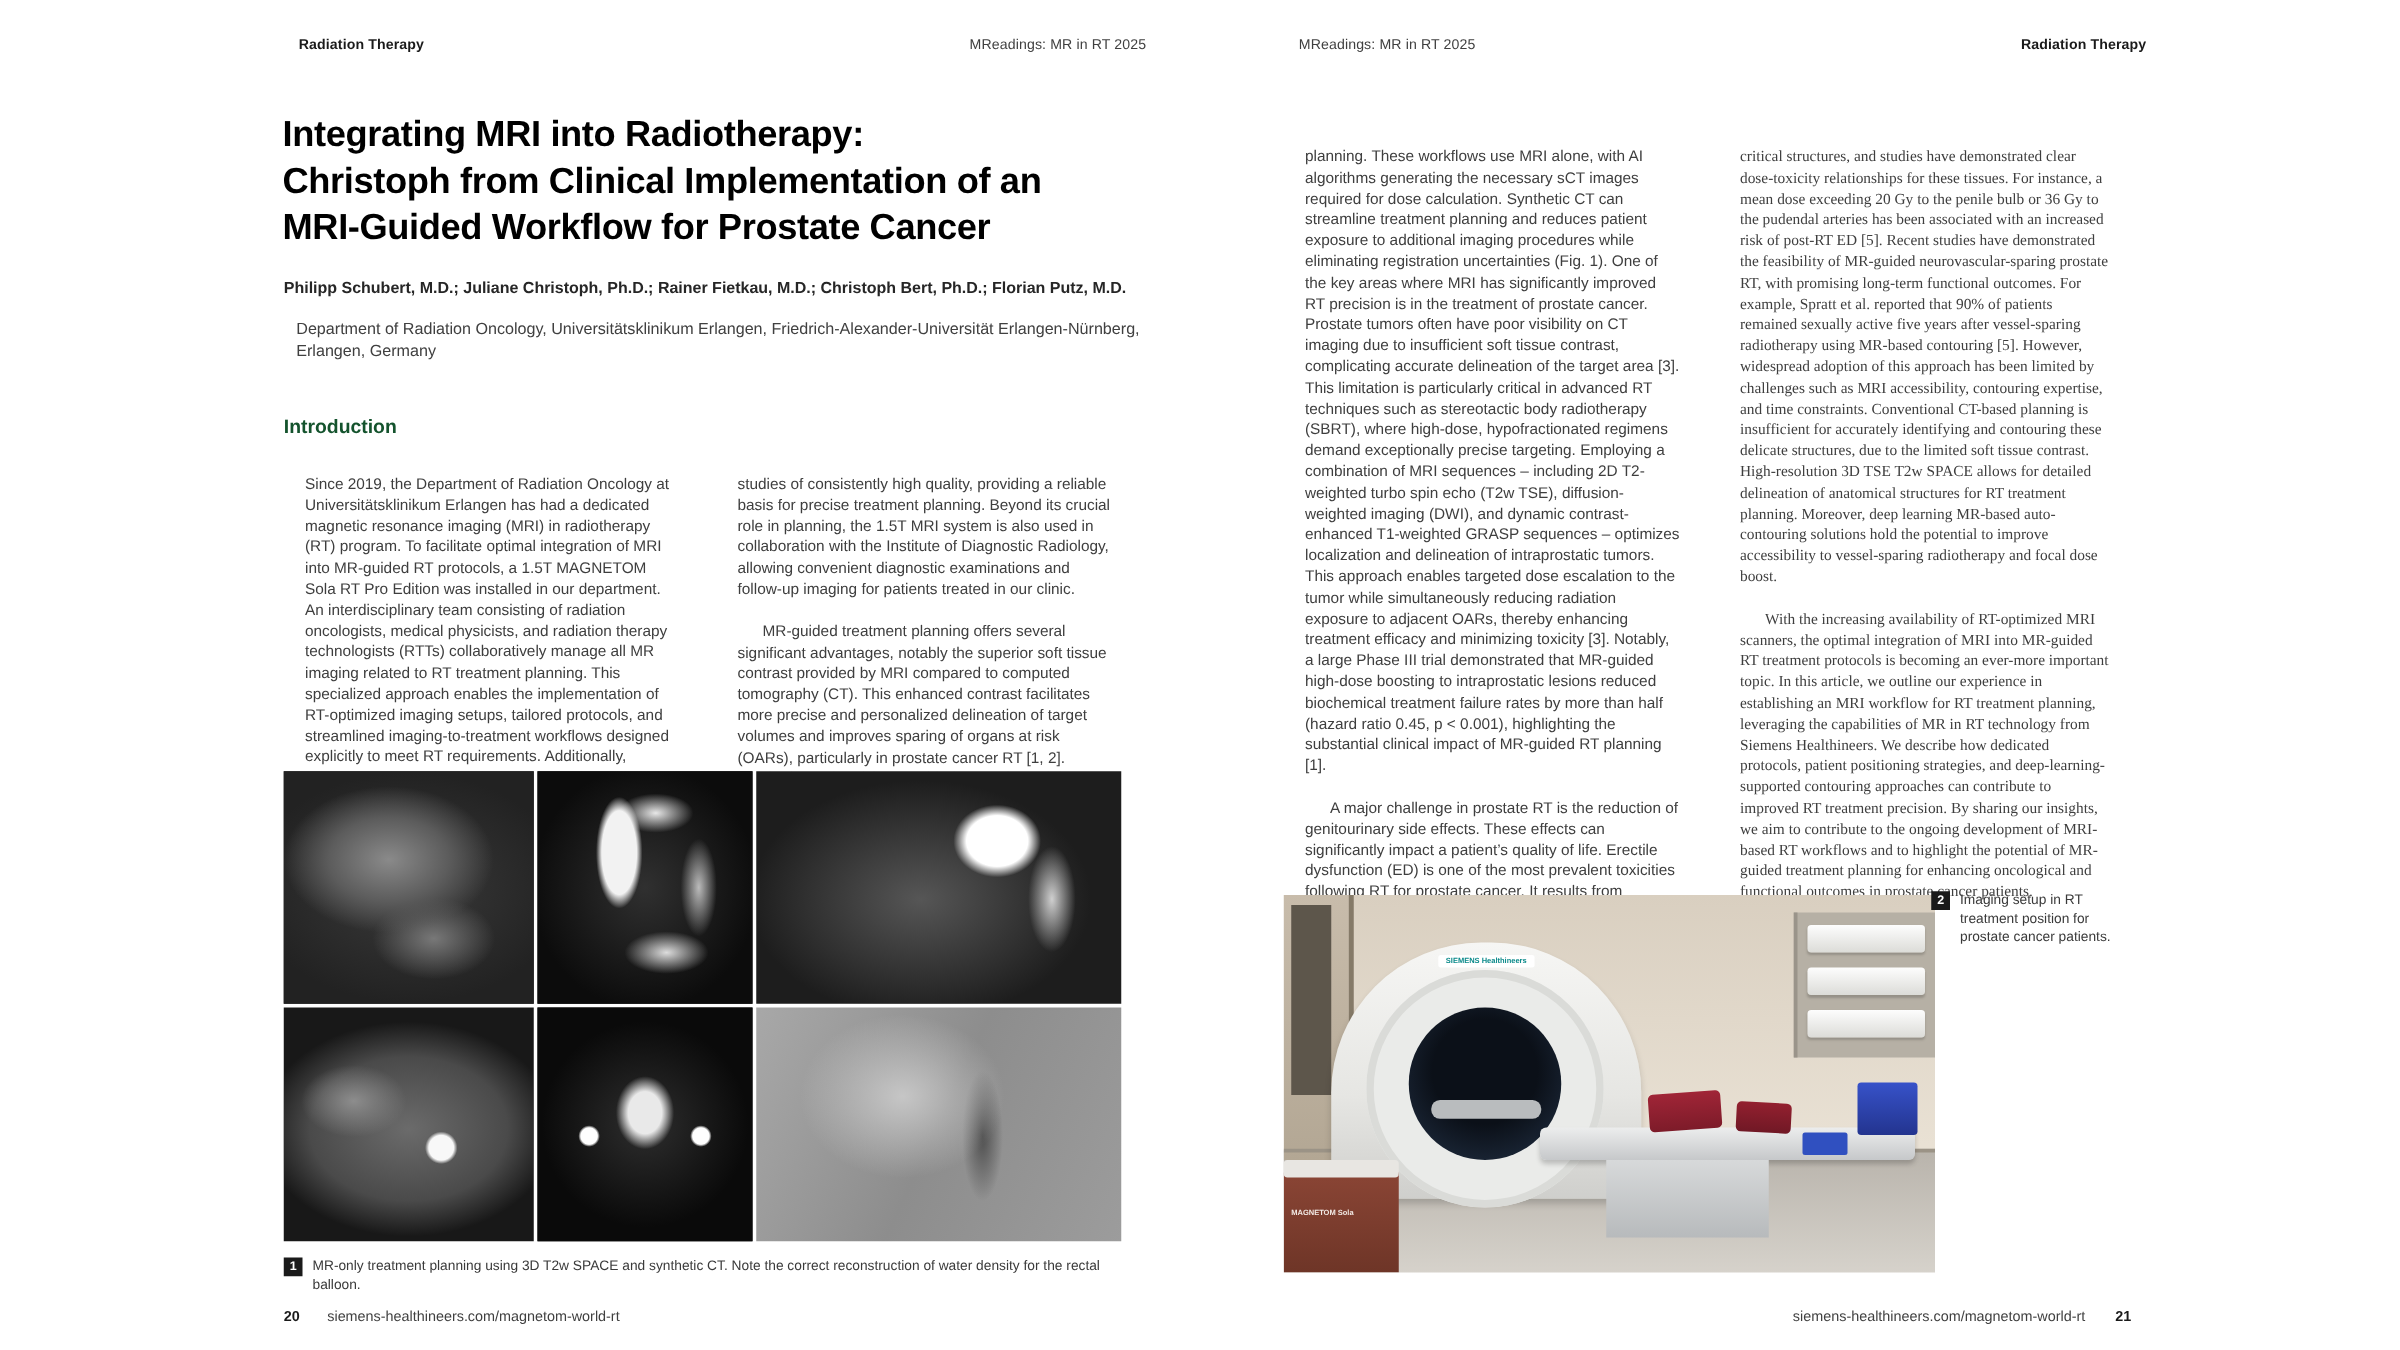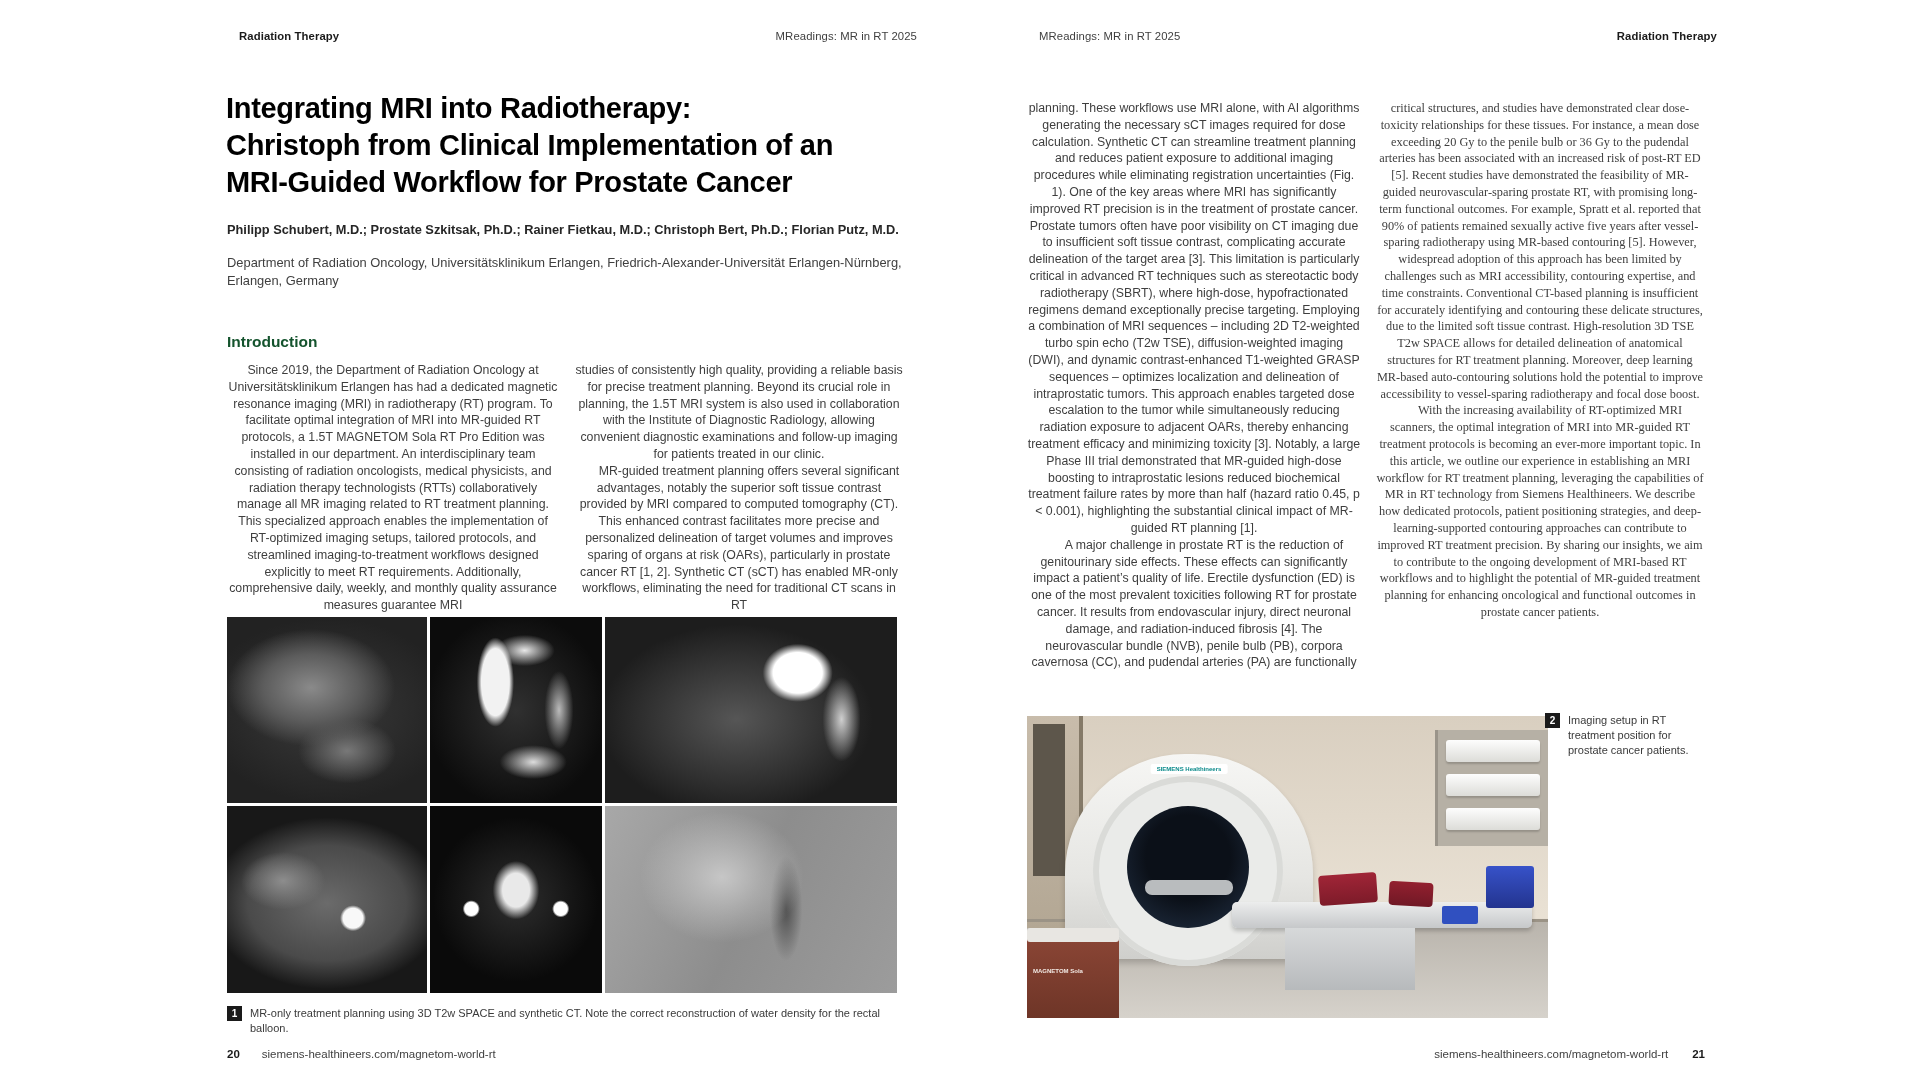--- a/index.html
+++ b/index.html
@@ -14,28 +14,28 @@
   #hdr-lr{left:573px;width:332px;text-align:right;}
   #hdr-rl{left:1027px;}
   #hdr-rr{left:1375px;width:330px;text-align:right;}
 
   
   #title{position:absolute;left:226px;top:90px;width:740px;font-size:29px;
     line-height:37px;font-weight:bold;color:#000;letter-spacing:-.3px;}
   #title .tline{white-space:nowrap;}
   #authors{position:absolute;left:227px;top:222px;width:740px;font-size:12.8px;
     font-weight:bold;color:#262626;}
-  #affiliation{position:absolute;left:227px;top:254px;width:740px;font-size:12.9px;
+  #affiliation{position:absolute;left:237px;top:254px;width:740px;font-size:12.9px;
     line-height:17.5px;color:#404040;white-space:pre-line;}
   #intro-heading{position:absolute;left:227px;top:333px;font-size:15.5px;
     font-weight:bold;color:#14532d;}
 
   
   .bodycol{position:absolute;font-size:12.3px;line-height:16.8px;color:#3e3e3e;}
-  .bodycol p{margin:0;text-align:center;}
+  .bodycol p{margin:17px;}
   .bodycol p.indent{text-indent:20px;}
   #col1{left:227px;top:362px;width:332px;}
   #col2{left:573px;top:362px;width:332px;}
   #col3{left:1027px;top:100px;width:334px;}
   #col4{left:1375px;top:100px;width:330px;font-family:Liberation Serif, serif;}
 
   
   #fig1{position:absolute;left:227px;top:617px;width:670px;height:376px;
     display:grid;grid-template-columns:200px 172px 292px;grid-template-rows:186px 187px;
     gap:3px;background:#fff;}
@@ -129,21 +129,21 @@
   <div id="hdr-ll" class="hdr bold">Radiation Therapy</div>
   <div id="hdr-lr" class="hdr light">MReadings: MR in RT 2025</div>
   <div id="hdr-rl" class="hdr light">MReadings: MR in RT 2025</div>
   <div id="hdr-rr" class="hdr bold">Radiation Therapy</div>
 
   <div id="title">
     <div class="tline">Integrating MRI into Radiotherapy:</div>
     <div class="tline">Christoph from Clinical Implementation of an</div>
     <div class="tline">MRI-Guided Workflow for Prostate Cancer</div>
   </div>
-  <div id="authors">Philipp Schubert, M.D.; Prostate Szkitsak, Ph.D.; Rainer Fietkau, M.D.; Christoph Bert, Ph.D.; Florian Putz, M.D.</div>
+  <div id="authors">Philipp Schubert, M.D.; Juliane Christoph, Ph.D.; Rainer Fietkau, M.D.; Christoph Bert, Ph.D.; Florian Putz, M.D.</div>
   <div id="affiliation">Department of Radiation Oncology, Universitätsklinikum Erlangen, Friedrich-Alexander-Universität Erlangen-Nürnberg,
 Erlangen, Germany</div>
   <div id="intro-heading">Introduction</div>
 
   <div id="col1" class="bodycol">
     <p>Since 2019, the Department of Radiation Oncology at Universitätsklinikum Erlangen has had a dedicated magnetic resonance imaging (MRI) in radiotherapy (RT) program. To facilitate optimal integration of MRI into MR-guided RT protocols, a 1.5T MAGNETOM Sola RT Pro Edition was installed in our department. An interdisciplinary team consisting of radiation oncologists, medical physicists, and radiation therapy technologists (RTTs) collaboratively manage all MR imaging related to RT treatment planning. This specialized approach enables the implementation of RT-optimized imaging setups, tailored protocols, and streamlined imaging-to-treatment workflows designed explicitly to meet RT requirements. Additionally, comprehensive daily, weekly, and monthly quality assurance measures guarantee MRI</p>
   </div>
   <div id="col2" class="bodycol">
     <p>studies of consistently high quality, providing a reliable basis for precise treatment planning. Beyond its crucial role in planning, the 1.5T MRI system is also used in collaboration with the Institute of Diagnostic Radiology, allowing convenient diagnostic examinations and follow-up imaging for patients treated in our clinic.</p>
     <p class="indent">MR-guided treatment planning offers several significant advantages, notably the superior soft tissue contrast provided by MRI compared to computed tomography (CT). This enhanced contrast facilitates more precise and personalized delineation of target volumes and improves sparing of organs at risk (OARs), particularly in prostate cancer RT [1, 2]. Synthetic CT (sCT) has enabled MR-only workflows, eliminating the need for traditional CT scans in RT</p>

